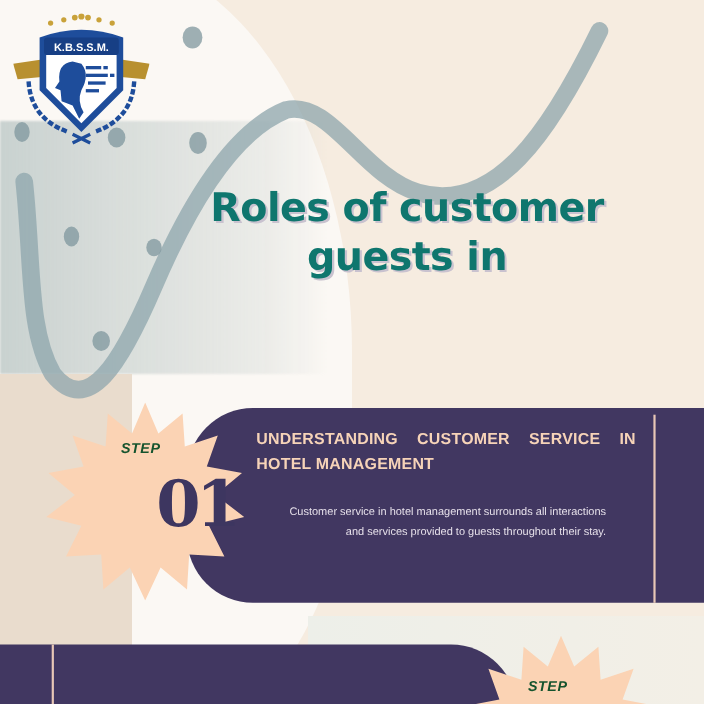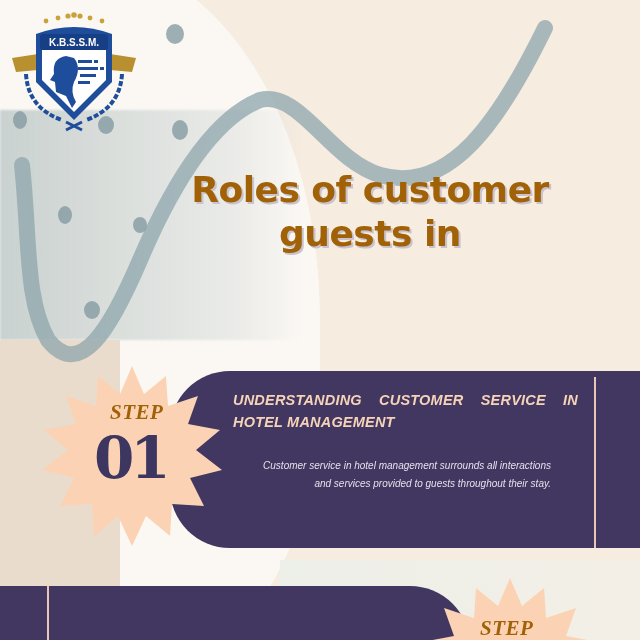--- a/index.html
+++ b/index.html
@@ -28,30 +28,30 @@
       background: linear-gradient(90deg, #edefe9, #f3efe6);
     }
     svg.squiggle { position: absolute; left: 0; top: 0; }
 
     .logo {
       position: absolute; left: 12px; top: 12px; width: 124px; height: 120px;
     }
 
     .title {
       position: absolute; left: 140px; top: 168px; width: 460px;
-      text-align: center; color: #a16207;
+      text-align: center; color: #0f766e;
       font-family: "DejaVu Sans", sans-serif; font-weight: bold;
       font-size: 36px; line-height: 44px; letter-spacing: -0.5px;
       text-shadow: 2px 2px 0 #c9c2cf;
     }
     .title span { display: block; }
 
     .card1 {
       position: absolute; left: 170px; top: 371px; width: 470px; height: 177px;
-      background: #413761; border-radius: 60px 0 0 60px; font-style: italic;
+      background: #413761; border-radius: 60px 0 0 60px;
     }
     .card1 .vline {
       position: absolute; left: 424px; top: 6px; width: 2px; height: 171px; background: #e8c7b6;
     }
     .card1-title {
       position: absolute; left: 63px; top: 18px; width: 345px;
       color: #f6d3b8; font-weight: bold; font-size: 14.5px; line-height: 22px;
       text-align: justify; text-align-last: left; letter-spacing: 0.2px;
     }
     .card1-desc {
@@ -68,26 +68,26 @@
     }
     .card2-title {
       position: absolute; left: 62px; top: 30px;
       color: #f6d3b8; font-weight: bold; font-size: 15px; letter-spacing: 0.1px;
     }
 
     .burst { position: absolute; }
     .burst1 { left: 42px; top: 366px; width: 180px; height: 180px; }
     .burst2 { left: 420px; top: 578px; width: 180px; height: 180px; }
     .step-label {
-      position: absolute; color: #a16207; font-weight: bold; font-style: italic;
-      font-size: 21px; letter-spacing: 0.5px; font-family: Liberation Serif, serif;
+      position: absolute; color: #14532d; font-weight: bold; font-style: italic;
+      font-size: 13px; letter-spacing: 0.5px;
     }
     .step-num {
       position: absolute; color: #3d3660;
-      font-family: "DejaVu Serif", serif; font-weight: bold; font-size: 58px; letter-spacing: -4px;
+      font-family: "DejaVu Serif", serif; font-weight: bold; font-size: 58px; letter-spacing: -4px; margin-left: 48px;
     }
   </style>
 </head>
 <body>
 
 <div class="bg-layer">
   <div class="bg-white-blob"></div>
   <div class="bg-grey-brush"></div>
   <div class="bg-tan"></div>
   <div class="bg-right-wash"></div>

